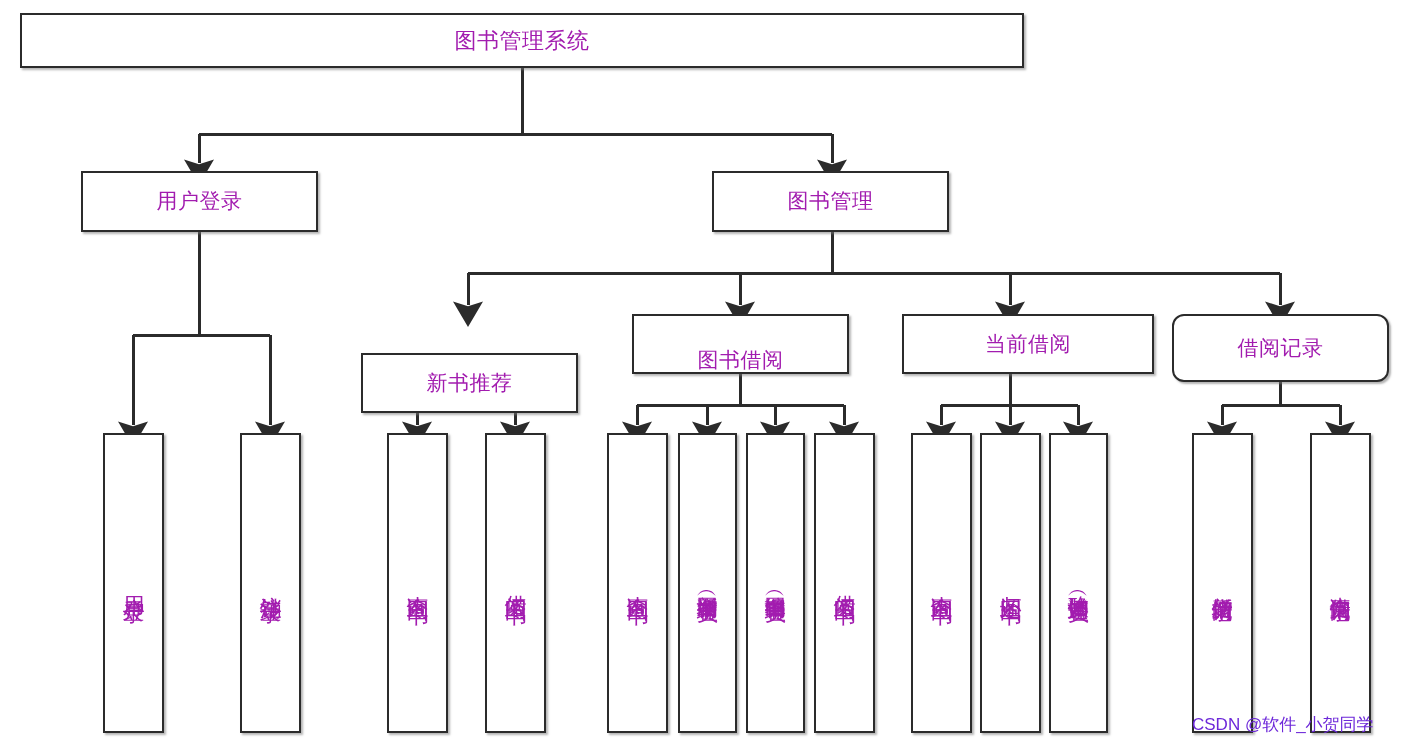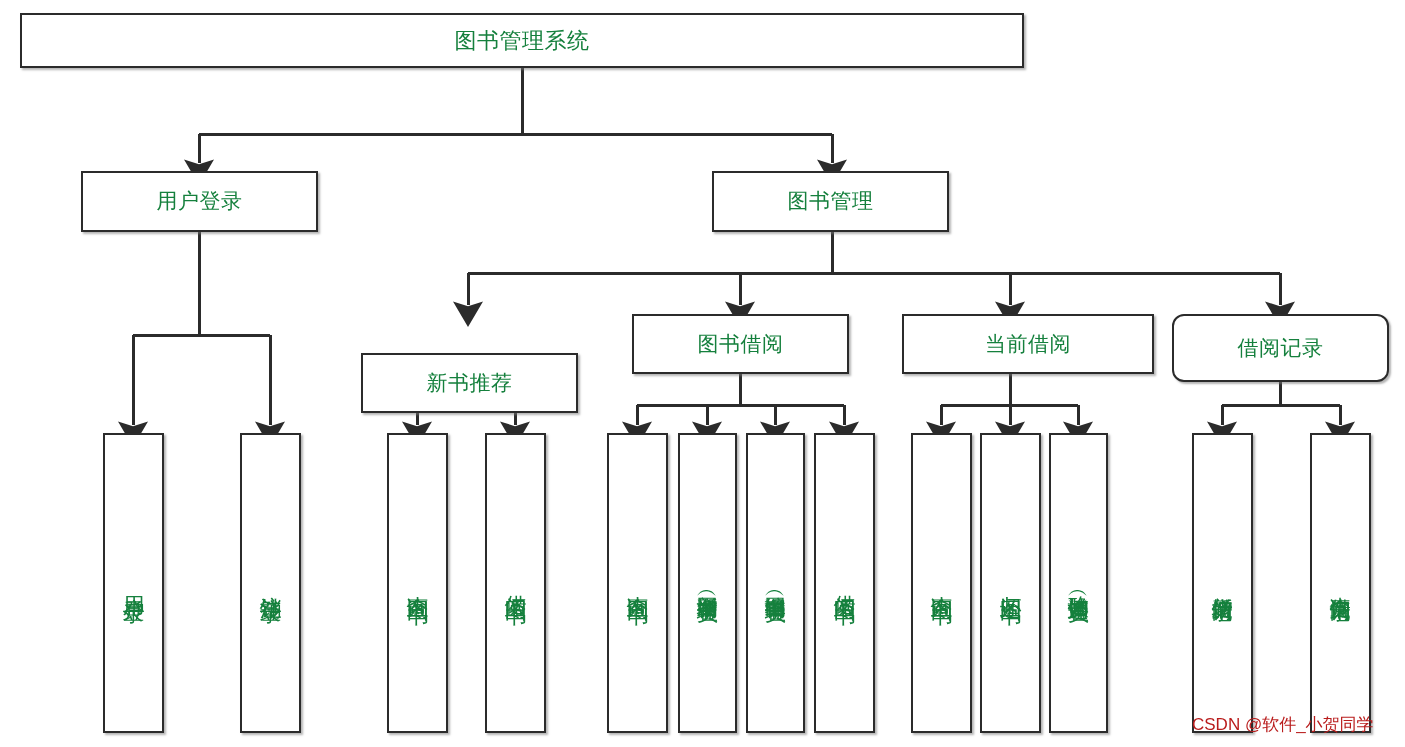--- a/index.html
+++ b/index.html
@@ -28,21 +28,21 @@
   }
   .node {
     position: absolute;
     box-sizing: border-box;
     background: #ffffff;
     border: 2px solid #2b2b2b;
     box-shadow: 2px 2px 2px rgba(120,120,120,0.55);
     display: flex;
     align-items: center;
     justify-content: center;
-    color: #15803d;
+    color: #a21caf;
     z-index: 2;
   }
   .node-label {
     display: block;
     text-align: center;
     line-height: 1.08;
     letter-spacing: 0.5px;
   }
   
   .node.horiz .node-label {
@@ -68,21 +68,21 @@
   }
   .node.vert.tall .node-label {
     font-size: 21px;
     letter-spacing: 1px;
   }
   #watermark {
     position: absolute;
     left: 1192px;
     top: 713px;
     font-size: 17px;
-    color: #b91c1c;
+    color: #6d28d9;
     white-space: nowrap;
     z-index: 5;
     font-family: "Liberation Sans", "DejaVu Sans", sans-serif;
   }
 </style>
 </head>
 <body>
 
 <div id="diagram-root">
 
@@ -143,21 +143,21 @@
   <div class="node horiz" style="left:81px; top:171px; width:237px; height:61px;">
     <span class="node-label">用户登录</span>
   </div>
   <div class="node horiz" style="left:712px; top:171px; width:237px; height:61px;">
     <span class="node-label">图书管理</span>
   </div>
 
   <div class="node horiz" style="left:361px; top:314px; width:217px; height:60px;margin-top:39px;">
     <span class="node-label">新书推荐</span>
   </div>
-  <div class="node horiz" style="left:632px; top:314px; width:217px; height:60px;">
+  <div class="node horiz" style="left:632px; top:314px; width:217px; height:60px;align-items:flex-end;">
     <span class="node-label">图书借阅</span>
   </div>
   <div class="node horiz" style="left:902px; top:314px; width:252px; height:60px;">
     <span class="node-label">当前借阅</span>
   </div>
   <div class="node horiz" style="left:1172px; top:314px; width:217px; height:68px;border-radius:12px;">
     <span class="node-label">借阅记录</span>
   </div>
 
   <div class="node vert" style="left:103px; top:433px; width:61px; height:300px;">

